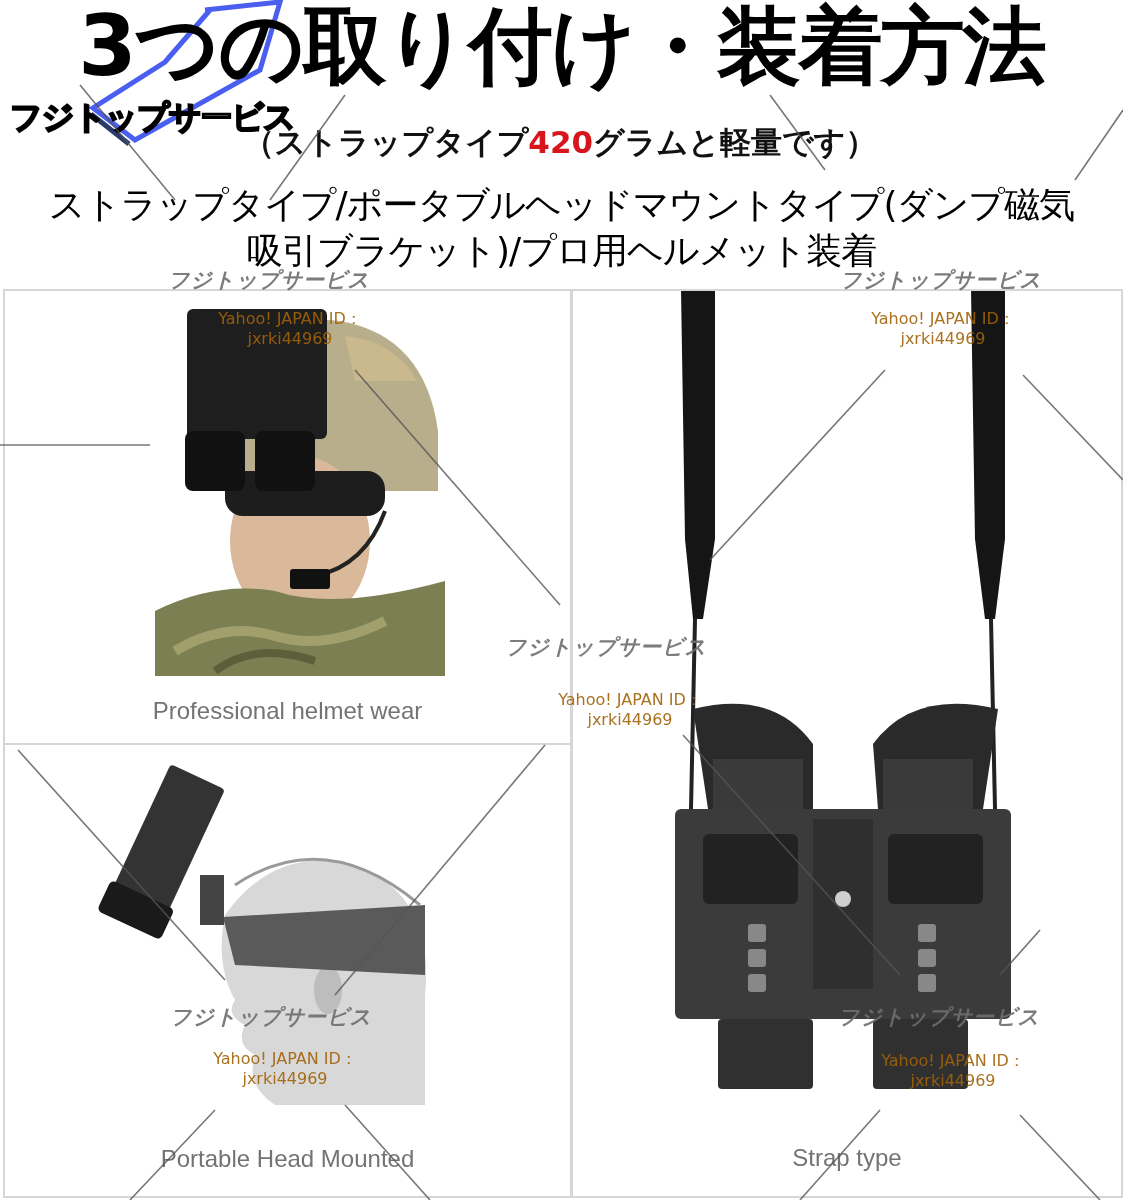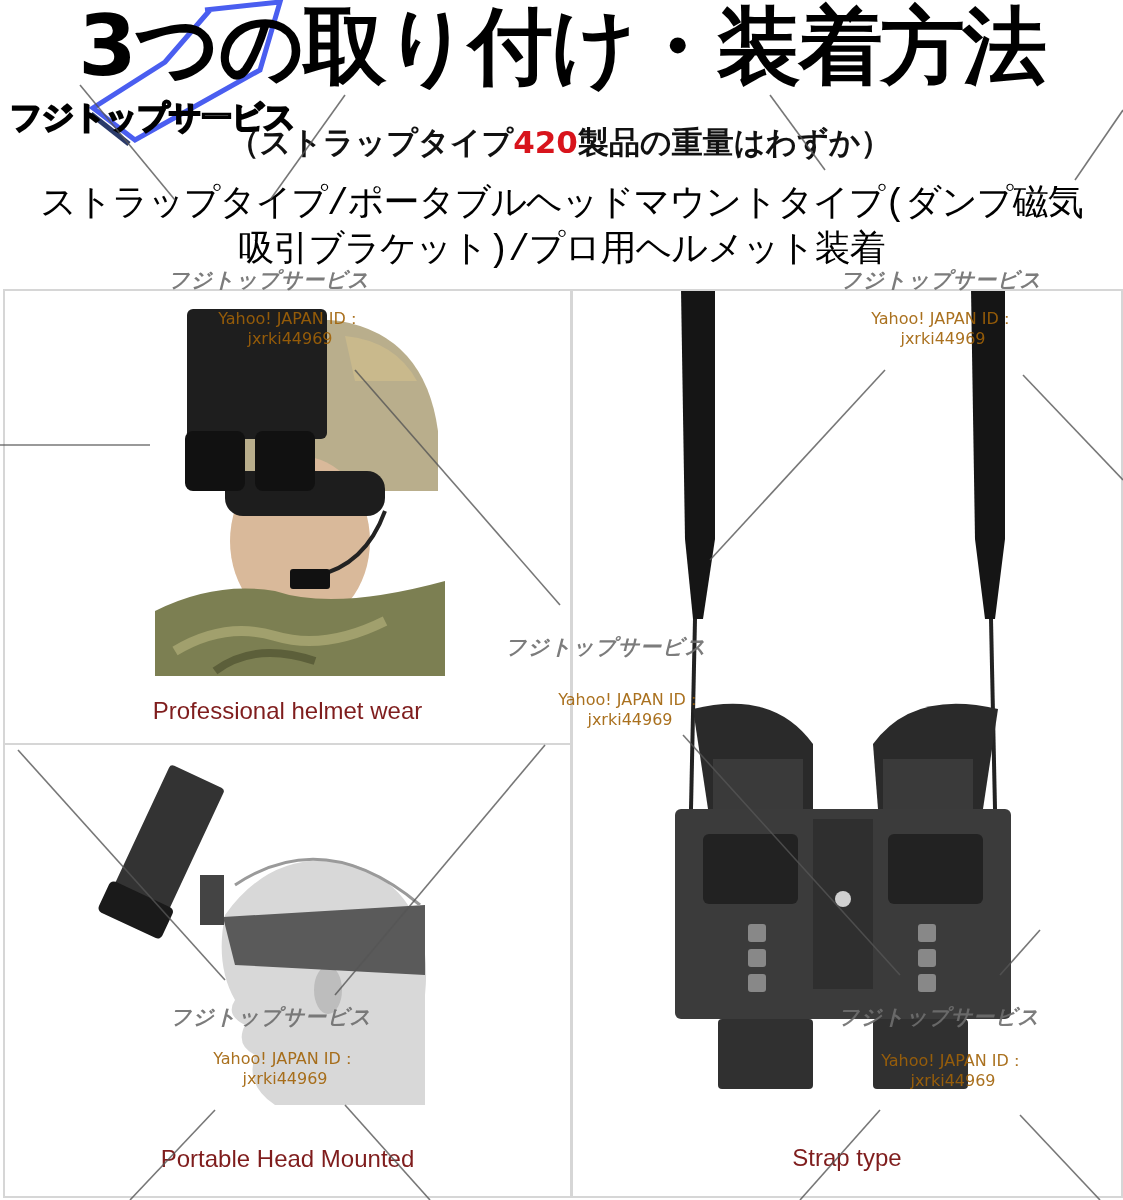--- a/index.html
+++ b/index.html
@@ -18,37 +18,37 @@
       z-index: 3;
     }
     .subtitle {
       left: 190px; top: 122px; width: 740px; text-align: center;
       font-weight: bold; font-size: 31px; color: #111; line-height: 40px; z-index: 3;
     }
     .subtitle .red { color: #d8141c; }
     .desc {
       left: 0; top: 182px; width: 1123px; text-align: center;
       font-size: 36px; line-height: 46px; color: #000; font-weight: normal;
-      letter-spacing: -1px; z-index: 3; font-family: Liberation Mono, monospace;
+      letter-spacing: -1px; z-index: 3;
     }
     .shop-outline {
       left: 10px; top: 96px; font-size: 32px; font-weight: bold; color: #fff;
       -webkit-text-stroke: 2px #000; letter-spacing: -1px; z-index: 4;
     }
     .blue-mark { left: 55px; top: 0; z-index: 2; }
 
     
     .panel { position: absolute; border: 2px solid #d6d6d6; background: #fff; overflow: hidden; }
     .panel-helmet { left: 3px; top: 289px; width: 565px; height: 453px; }
     .panel-head   { left: 3px; top: 743px; width: 565px; height: 451px; }
     .panel-strap  { left: 571px; top: 289px; width: 548px; height: 905px; }
 
     .caption {
       position: absolute; width: 100%; text-align: center;
-      font-family: "Liberation Sans", sans-serif; font-size: 24px; color: #7f1d1d;
+      font-family: "Liberation Sans", sans-serif; font-size: 24px; color: #737373;
     }
 
     
     .wm-shop {
       position: absolute; font-weight: bold; font-size: 21px; color: #6e6e6e;
       letter-spacing: 1px; font-style: italic; z-index: 6; white-space: nowrap;
       opacity: 0.9;
     }
     .wm-id {
       position: absolute; text-align: center; font-size: 16px; color: #a16207;
@@ -60,21 +60,21 @@
 <body>
 
 <svg class="abs blue-mark" width="230" height="150" viewBox="0 0 230 150">
   <polyline points="150,10 225,2 205,70 80,140 38,108 110,62 155,10" fill="none" stroke="#4a5ef0" stroke-width="5"></polyline>
   <polyline points="36,114 74,144" fill="none" stroke="#2a3a6a" stroke-width="5"></polyline>
   <polyline points="140,28 150,40" fill="none" stroke="#2a3a6a" stroke-width="5"></polyline>
 </svg>
 
 <div class="abs title">3つの取り付け・装着方法</div>
 <div class="abs shop-outline">フジトップサービス</div>
-<div class="abs subtitle"><span>（ストラップタイプ</span><span class="red">420</span><span>製品の重量はわずか）</span></div>
+<div class="abs subtitle"><span>（ストラップタイプ</span><span class="red">420</span><span>グラムと軽量です）</span></div>
 <div class="abs desc">
   <div>ストラップタイプ/ポータブルヘッドマウントタイプ(ダンプ磁気</div>
   <div>吸引ブラケット)/プロ用ヘルメット装着</div>
 </div>
 
 <div class="wm-shop" style="left:168px;top:266px;">フジトップサービス</div>
 <div class="wm-shop" style="left:840px;top:266px;">フジトップサービス</div>
 
 <div class="panel panel-helmet">
   <svg class="abs" style="left:150px;top:0;" width="290" height="385" viewBox="0 0 290 385">

